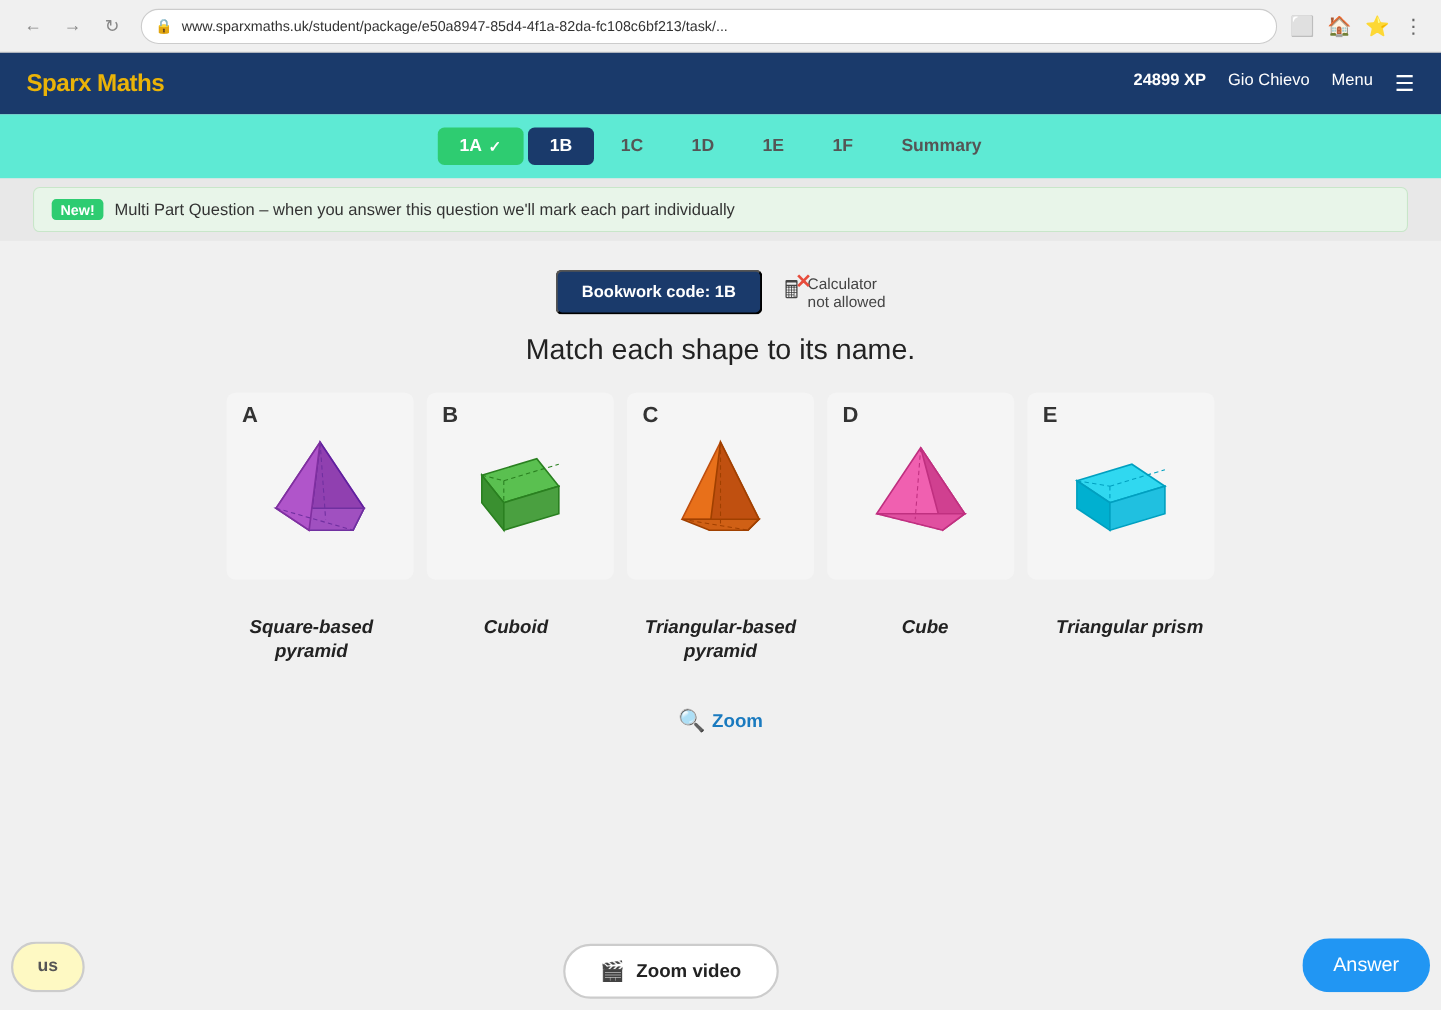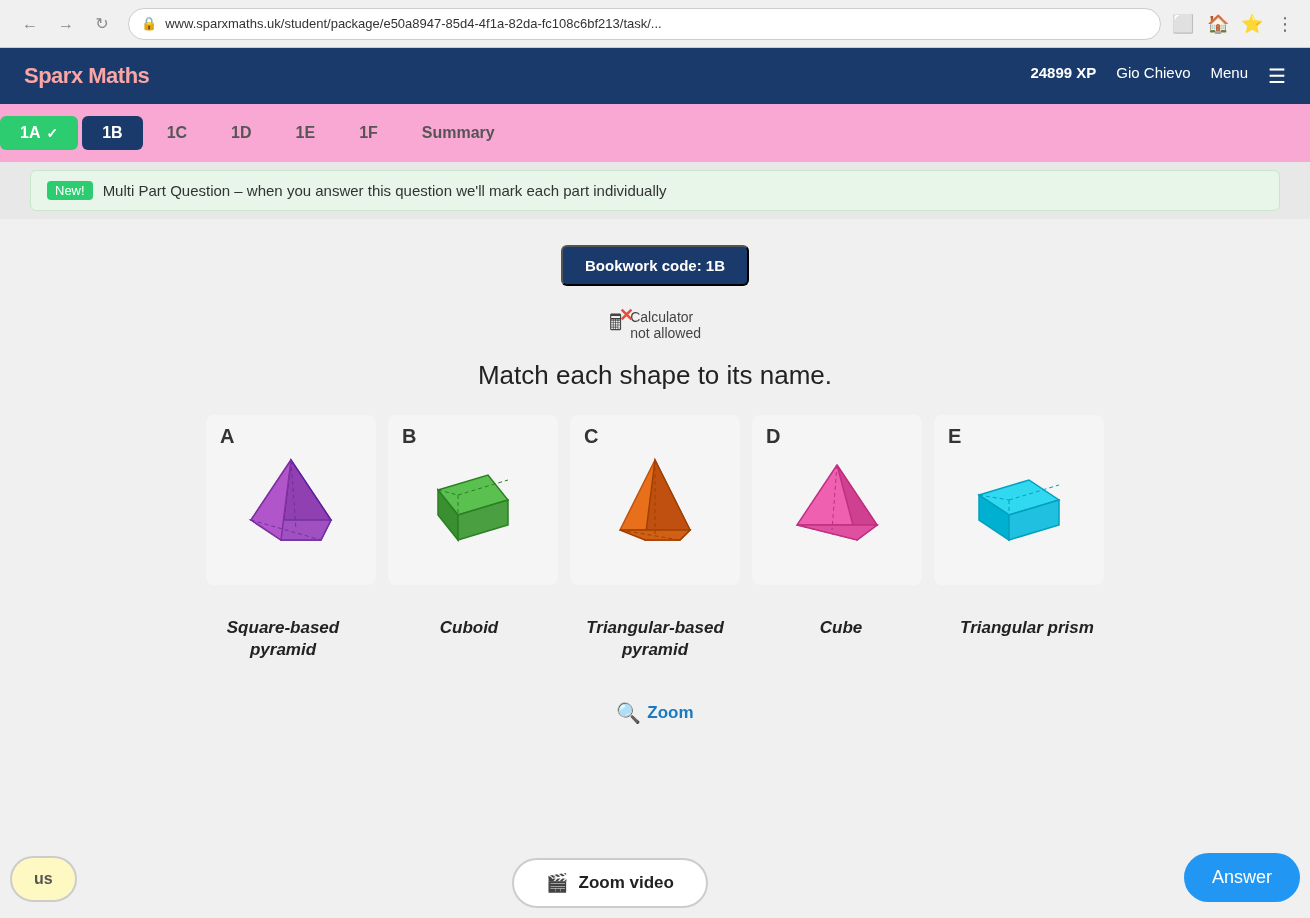--- a/index.html
+++ b/index.html
@@ -57,21 +57,21 @@
     
     .app-header {
       background: #1a3a6b;
       height: 56px;
       display: flex;
       align-items: center;
       padding: 0 24px;
       justify-content: space-between;
     }
     .app-title {
-      color: #fca5a5;
+      color: #eab308;
       font-size: 22px;
       font-weight: 700;
       letter-spacing: -0.5px;
     }
     .header-right {
       display: flex;
       align-items: flex-start;
       gap: 20px;
       color: white;
     }
@@ -86,23 +86,23 @@
     }
     .menu-label {
       color: white;
       font-size: 15px;
       cursor: pointer;
     }
     .hamburger { color: white; font-size: 20px; cursor: pointer; }
 
     
     .tab-nav {
-      background: #f9a8d4;
-      display: flex;
-      justify-content: flex-start;
+      background: #5eead4;
+      display: flex;
+      justify-content: center;
       align-items: center;
       padding: 12px 0;
       gap: 4px;
     }
     .tab-item {
       padding: 8px 20px;
       border-radius: 6px;
       font-size: 16px;
       font-weight: 600;
       cursor: pointer;
@@ -135,37 +135,36 @@
       gap: 10px;
       font-size: 15px;
       color: #333;
     }
     .new-tag {
       background: #2ecc71;
       color: white;
       padding: 2px 8px;
       border-radius: 4px;
       font-size: 13px;
-      font-weight: 400;
+      font-weight: 700;
     }
 
     
     .main-content {
       background: #f0f0f0;
       padding: 16px 0 80px 0;
       min-height: 700px;
     }
 
     .bookwork-row {
       display: flex;
       justify-content: center;
       align-items: center;
       gap: 20px;
       margin: 10px 0 16px 0;
-      flex-direction: column;
     }
     .bookwork-code {
       background: #1a3a6b;
       color: white;
       padding: 10px 22px;
       border-radius: 6px;
       font-size: 15px;
       font-weight: 600;
       cursor: pointer;
     }

